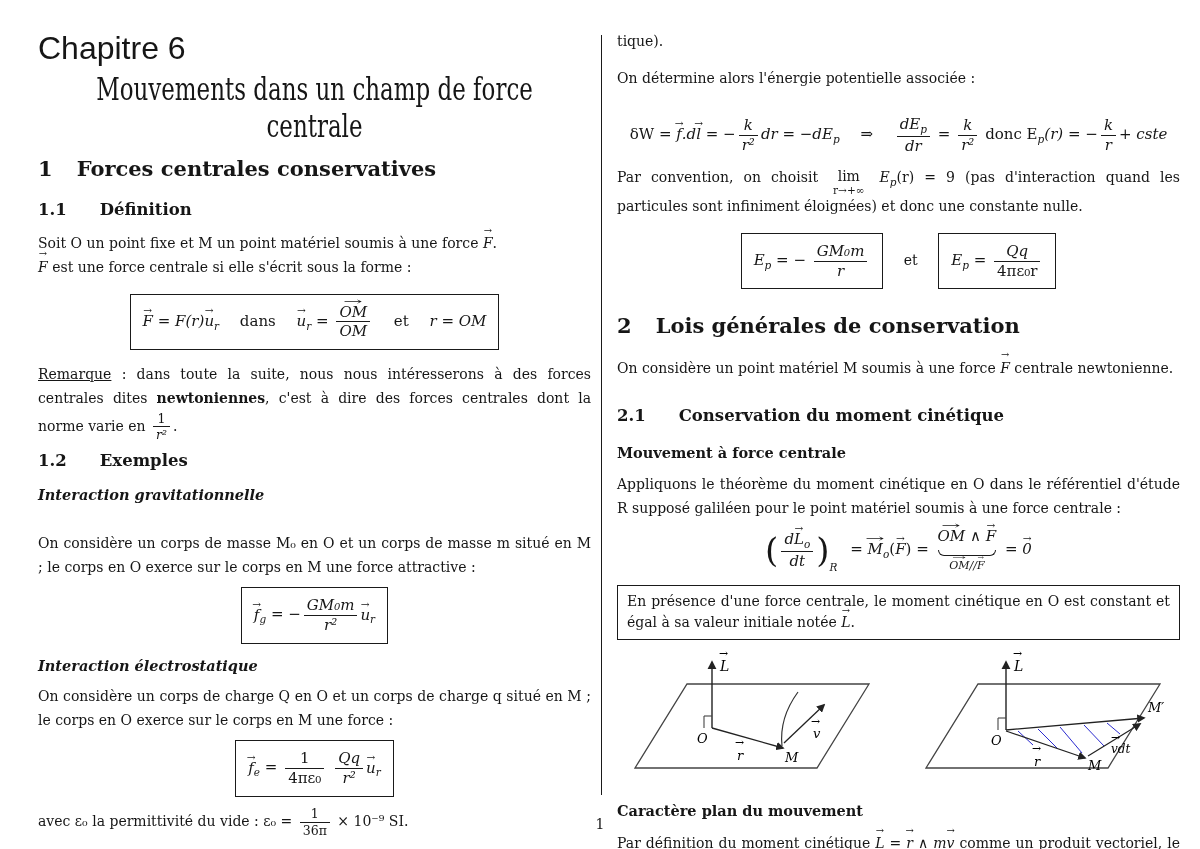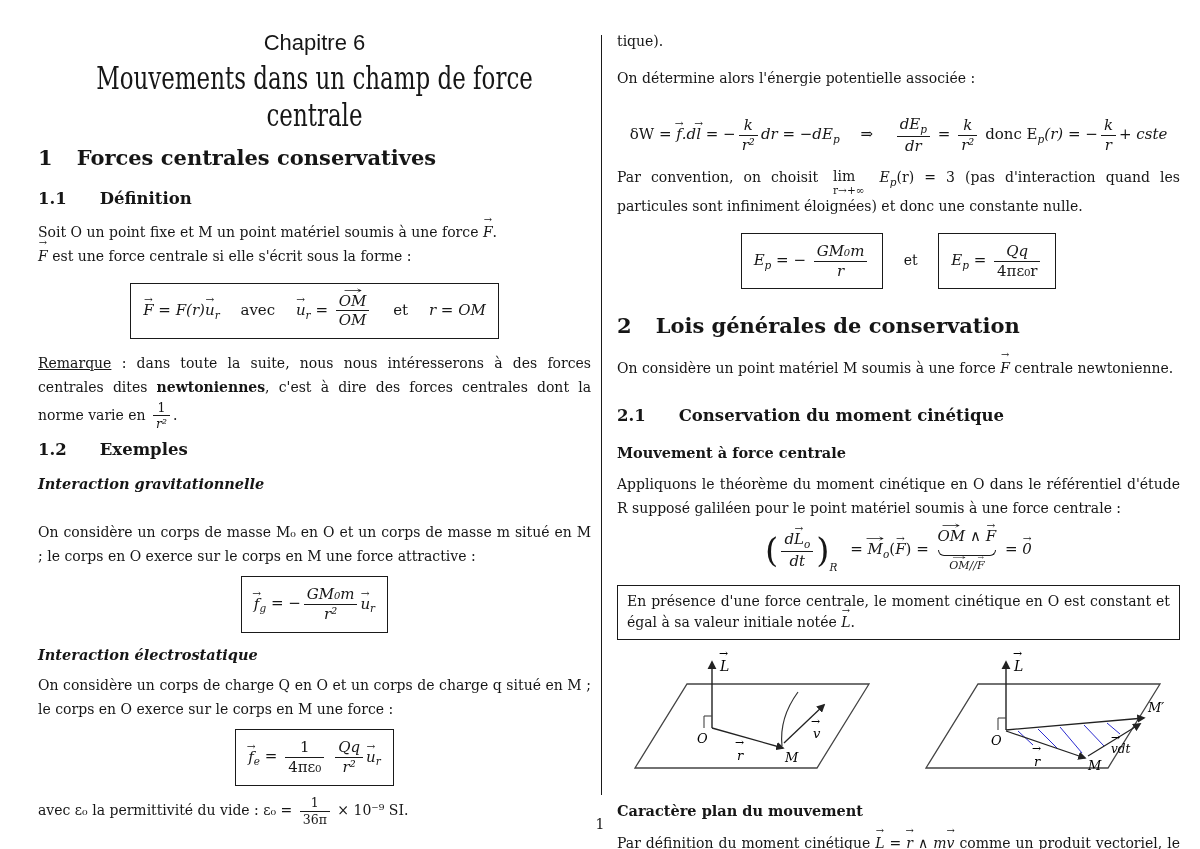--- a/index.html
+++ b/index.html
@@ -3,21 +3,21 @@
 <meta charset="utf-8">
 <style>
   html,body { margin:0; padding:0; background:#e8e8e8; }
   .page { position:relative; width:1200px; height:849px; background:#ffffff; color:#161616;
           font-family:"DejaVu Serif", serif; font-size:14px; overflow:hidden; }
   .col { position:absolute; top:0; }
   .col.left  { left:38px;  width:553px; }
   .col.right { left:617px; width:563px; }
   .divider { position:absolute; left:601px; top:35px; width:1px; height:760px; background:#1a1a1a; }
 
-  .chapter { text-align:center; font-family:"Liberation Sans", sans-serif; font-size:22px; margin-top:30px; }
+  .chapter { text-align:left; font-family:"Liberation Sans", sans-serif; font-size:32px; margin-top:30px; }
   .bigtitle { text-align:center; margin-top:8px; }
   .bigtitle > span { display:inline-block; font-size:28px; transform:scale(0.82,1.12); transform-origin:center; }
 
   .h1 { display:flex; gap:24px; font-size:21px; font-weight:bold; line-height:1.2; }
   .h2 { display:flex; gap:33px; font-size:16.5px; font-weight:bold; line-height:1.2; }
   .h3 { font-size:14.5px; font-weight:bold; }
   .h3i { font-size:14.5px; font-weight:bold; font-style:italic; }
 
   p.just { text-align:justify; line-height:1.7; margin:0; }
   .center { text-align:center; }
@@ -29,21 +29,21 @@
   .vec { display:inline-block; position:relative; font-style:italic; }
   .vec .va { position:absolute; left:50%; top:-0.65em; transform:translateX(-50%);
              font-size:0.7em; font-style:normal; line-height:1; }
   .vec.w .va { transform:translateX(-50%) scaleX(2.2); }
 
   .frac { display:inline-block; vertical-align:middle; text-align:center; line-height:1.25; margin:0 3px; font-style:normal; }
   .frac .fn { display:block; border-bottom:1px solid #1a1a1a; padding:0 3px; }
   .frac .fd { display:block; padding:0 3px; }
   .frac.small { font-size:12.5px; }
 
-  .limstack { display:inline-block; line-height:1; vertical-align:-0.8em; margin:0 5px; }
+  .limstack { display:inline-block; text-align:center; line-height:1; vertical-align:-0.8em; margin:0 5px; }
   .limstack .ls { display:block; font-size:10.5px; margin-top:2px; }
 
   .ub { display:inline-block; text-align:center; vertical-align:middle; margin:0 4px; }
   .ub .arc { display:block; height:5px; border:1px solid #1a1a1a; border-top:none; border-radius:0 0 9px 9px; margin-top:4px; }
   .ub .lab { display:block; font-size:11px; margin-top:3px; }
 
   .bigp { font-size:34px; line-height:0; vertical-align:middle; font-weight:normal; }
   .underl { text-decoration:underline; }
   .gap { display:inline-block; width:16px; }
   .claimbox { border:1px solid #1a1a1a; padding:5px 9px; line-height:1.55; text-align:justify; }
@@ -75,21 +75,21 @@
 
     <p class="just" style="margin-top:12px">
       <span>Soit O un point fixe et M un point matériel soumis à une force </span><span class="vec"><span class="va">→</span><span>F</span></span><span>.</span><br>
       <span class="vec"><span class="va">→</span><span>F</span></span><span> est une force centrale si elle s'écrit sous la forme :</span>
     </p>
 
     <div class="center" style="margin-top:14px">
       <span class="mbox math">
         <span class="vec"><span class="va">→</span><span>F</span></span>
         <span class="mi">= F(r)</span><span class="vec"><span class="va">→</span><span>u</span></span><sub class="mi">r</sub>
-        <span class="gap"></span><span>avec</span><span class="gap"></span>
+        <span class="gap"></span><span>dans</span><span class="gap"></span>
         <span class="vec"><span class="va">→</span><span>u</span></span><sub class="mi">r</sub>
         <span>=</span>
         <span class="frac"><span class="fn"><span class="vec w"><span class="va">→</span><span>OM</span></span></span><span class="fd mi">OM</span></span>
         <span class="gap"></span><span>et</span><span class="gap"></span>
         <span class="mi">r = OM</span>
       </span>
     </div>
 
     <p class="just" style="margin-top:13px">
       <span class="underl">Remarque</span><span> : </span><span>dans toute la suite, nous nous intéresserons à des forces centrales dites </span><b>newtoniennes</b><span>, c'est à dire des forces centrales dont la norme varie en </span><span class="frac small"><span class="fn">1</span><span class="fd mi">r²</span></span><span>.</span>
@@ -142,21 +142,21 @@
       <span class="gap"></span><span>⇒</span><span class="gap"></span>
       <span class="frac"><span class="fn"><span class="mi">dE</span><sub class="mi">p</sub></span><span class="fd mi">dr</span></span>
       <span>=</span>
       <span class="frac"><span class="fn mi">k</span><span class="fd mi">r²</span></span>
       <span>donc E</span><sub class="mi">p</sub><span class="mi">(r) = −</span><span class="frac"><span class="fn mi">k</span><span class="fd mi">r</span></span><span class="mi">+ cste</span>
     </div>
 
     <p class="just" style="margin-top:11px">
       <span>Par convention, on choisit</span>
       <span class="limstack"><span>lim</span><span class="ls">r→+∞</span></span>
-      <span class="mi">E</span><sub class="mi">p</sub><span>(r) = 3 (pas d'interaction quand les particules sont infiniment éloignées) et donc une constante nulle.</span>
+      <span class="mi">E</span><sub class="mi">p</sub><span>(r) = 9 (pas d'interaction quand les particules sont infiniment éloignées) et donc une constante nulle.</span>
     </p>
 
     <div class="center" style="margin-top:14px">
       <span class="mbox math">
         <span class="mi">E</span><sub class="mi">p</sub>
         <span>= −</span>
         <span class="frac"><span class="fn mi">GM₀m</span><span class="fd mi">r</span></span>
       </span>
       <span style="display:inline-block;margin:0 16px">et</span>
       <span class="mbox math">

